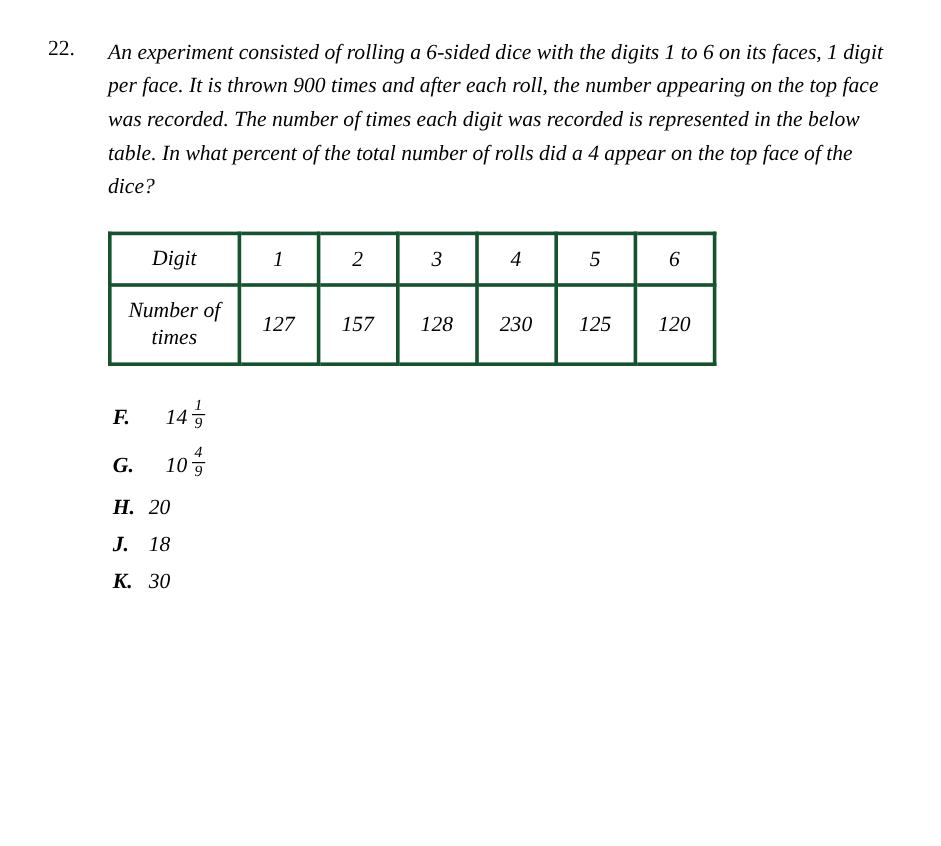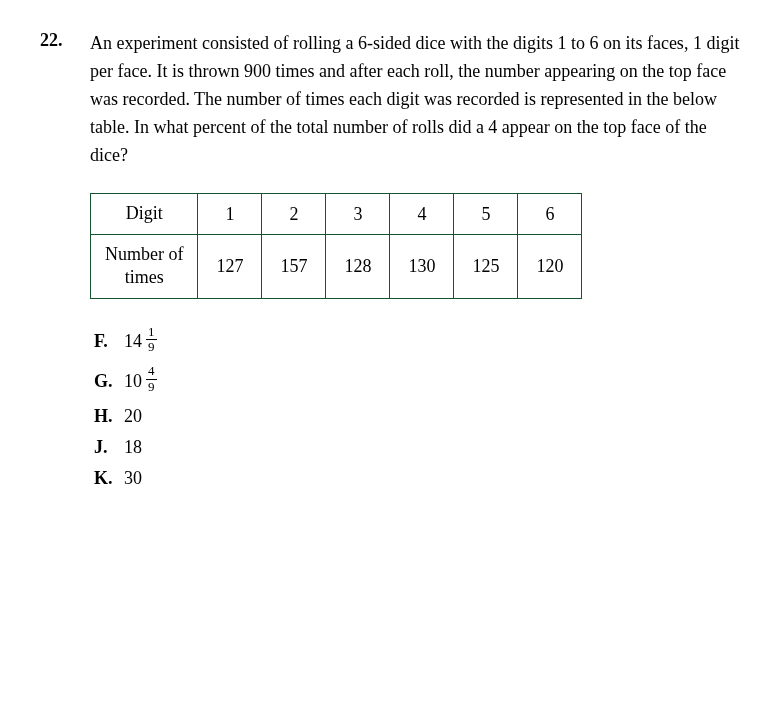--- a/index.html
+++ b/index.html
@@ -18,43 +18,44 @@
       min-height: 705px;
     }
 
     .question-container {
       display: flex;
       flex-direction: row;
       gap: 0;
     }
 
     .question-number {
-      font-weight: bold;
+      font-weight: normal;
       min-width: 50px;
       padding-top: 0;
     }
 
     .question-content {
       flex: 1;
+      font-style: italic;
     }
 
     .question-text {
       line-height: 1.55;
       margin-bottom: 24px;
     }
 
     
     .data-table {
       border-collapse: collapse;
       margin-bottom: 28px;
       margin-left: 0;
     }
 
     .data-table td {
-      border: 1px solid #14532d;
+      border: 3px solid #14532d;
       padding: 8px 18px;
       text-align: center;
       vertical-align: middle;
       min-width: 52px;
     }
 
     .data-table td.row-header {
       text-align: center;
       padding: 8px 14px;
       min-width: 90px;
@@ -77,20 +78,21 @@
 
     .choice-label {
       font-weight: bold;
       min-width: 22px;
     }
 
     .fraction {
       display: inline-flex;
       align-items: center;
       gap: 2px;
+      margin-left: 14px;
     }
 
     .whole-part {
       margin-right: 2px;
     }
 
     .frac-part {
       display: inline-flex;
       flex-direction: column;
       align-items: center;
@@ -132,21 +134,21 @@
           <td>6</td>
         </tr>
         <tr>
           <td class="row-header">
             <span>Number of</span><br>
             <span>times</span>
           </td>
           <td>127</td>
           <td>157</td>
           <td>128</td>
-          <td>130</td>
+          <td>230</td>
           <td>125</td>
           <td>120</td>
         </tr>
       </tbody>
     </table>
 
     <div class="answer-choices">
 
       <div class="answer-choice">
         <span class="choice-label">F.</span>

